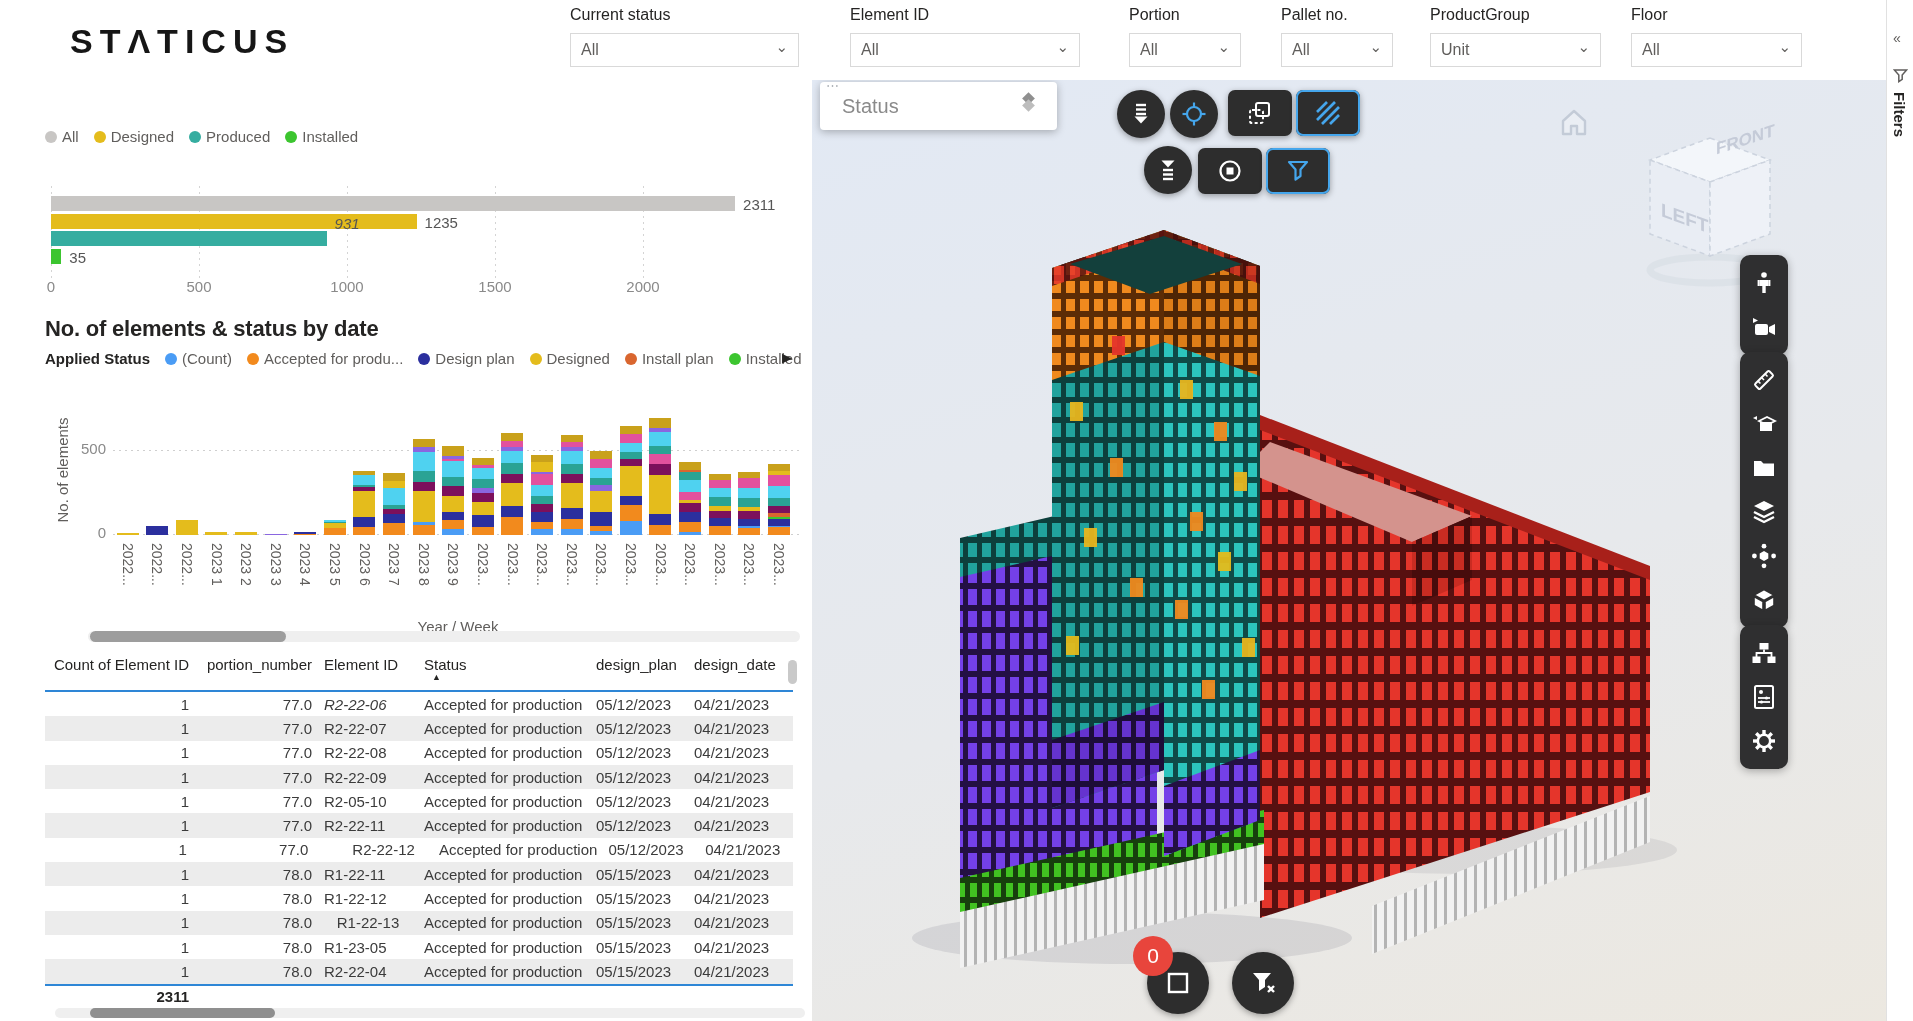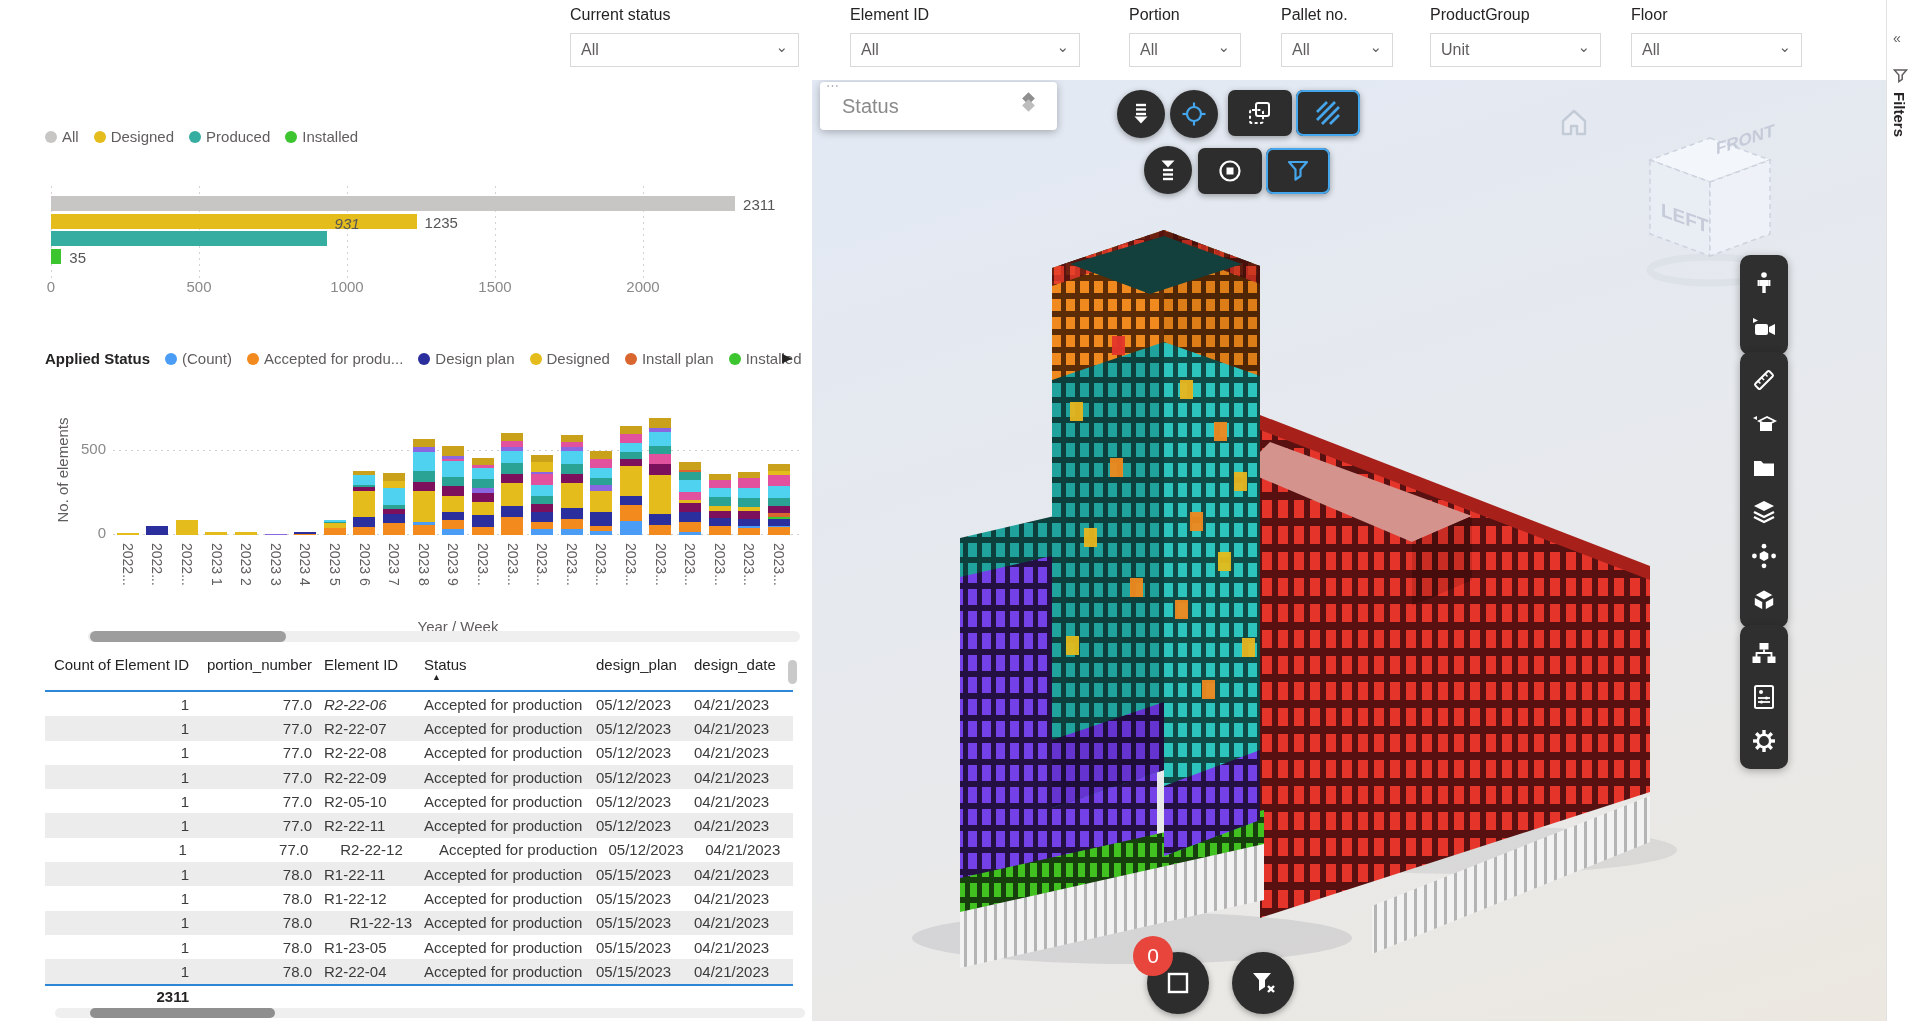--- a/index.html
+++ b/index.html
@@ -63,20 +63,21 @@
   .badge { position:absolute; width:40px; height:40px; border-radius:50%; background:#E8453C; color:#fff; font-size:21px; display:flex; align-items:center; justify-content:center; z-index:5; }
   .toolbar-group { position:absolute; left:1740px; width:48px; background:#2f2f30; border-radius:10px; box-shadow:0 2px 8px rgba(0,0,0,0.3); display:flex; flex-direction:column; align-items:center; padding:6px 0; }
   .tbtn { width:48px; height:44px; display:flex; align-items:center; justify-content:center; cursor:pointer; }
   .home-ic { position:absolute; left:745px; top:26px; opacity:0.75; cursor:pointer; }
 </style>
 </head>
 <body>
 
 <div class="app">
 
+  <div class="logo">STΛTICUS</div>
   <div id="slicer-row">
       <div class="slicer" style="left: 570px; width: 229px;">
         <div class="lab">Current status</div>
         <div class="box">
           <span class="val">All</span>
           <span class="chev">⌄</span>
         </div>
       </div>
       <div class="slicer" style="left: 850px; width: 230px;">
         <div class="lab">Element ID</div>
@@ -149,20 +150,21 @@
       <span class="hbar-label" style="left: 21.36px; top: 64.8px;">35</span>
     </div>
   <div id="chart1-axis" class="abs" style="left:48px; top:278px; width:745px; height:20px;">
       <span class="tick" style="left: 3px; top: 0px;">0</span>
       <span class="tick" style="left: 151px; top: 0px;">500</span>
       <span class="tick" style="left: 299px; top: 0px;">1000</span>
       <span class="tick" style="left: 447px; top: 0px;">1500</span>
       <span class="tick" style="left: 595px; top: 0px;">2000</span>
     </div>
 
+  <div class="chart-title" style="top:316px;">No. of elements &amp; status by date</div>
   <div class="legend" style="top:350px;" id="legend2">
       <span class="ltitle">Applied Status</span>
       <div class="item">
         <span class="dot" style="background: rgb(74, 156, 245);"></span>
         <span>(Count)</span>
       </div>
       <div class="item">
         <span class="dot" style="background: rgb(242, 138, 29);"></span>
         <span>Accepted for produ...</span>
       </div>
@@ -530,21 +532,21 @@
           <div class="tc" style="width: 150px; text-align: right;">1</div>
           <div class="tc" style="width: 123px; text-align: right;">77.0</div>
           <div class="tc" style="width: 100px; text-align: left;">R2-22-11</div>
           <div class="tc" style="width: 172px; text-align: left;">Accepted for production</div>
           <div class="tc" style="width: 98px; text-align: left;">05/12/2023</div>
           <div class="tc" style="width: 95px; text-align: left;">04/21/2023</div>
         </div>
         <div class="tbl-row">
           <div class="tc" style="width: 150px; text-align: right;">1</div>
           <div class="tc" style="width: 123px; text-align: right;">77.0</div>
-          <div class="tc" style="width: 100px; text-align: left; margin-left: 20px;">R2-22-12</div>
+          <div class="tc" style="width: 100px; text-align: center; margin-left: 20px;">R2-22-12</div>
           <div class="tc" style="width: 172px; text-align: left;">Accepted for production</div>
           <div class="tc" style="width: 98px; text-align: left;">05/12/2023</div>
           <div class="tc" style="width: 95px; text-align: left;">04/21/2023</div>
         </div>
         <div class="tbl-row alt">
           <div class="tc" style="width: 150px; text-align: right;">1</div>
           <div class="tc" style="width: 123px; text-align: right;">78.0</div>
           <div class="tc" style="width: 100px; text-align: left;">R1-22-11</div>
           <div class="tc" style="width: 172px; text-align: left;">Accepted for production</div>
           <div class="tc" style="width: 98px; text-align: left;">05/15/2023</div>
@@ -554,21 +556,21 @@
           <div class="tc" style="width: 150px; text-align: right;">1</div>
           <div class="tc" style="width: 123px; text-align: right;">78.0</div>
           <div class="tc" style="width: 100px; text-align: left;">R1-22-12</div>
           <div class="tc" style="width: 172px; text-align: left;">Accepted for production</div>
           <div class="tc" style="width: 98px; text-align: left;">05/15/2023</div>
           <div class="tc" style="width: 95px; text-align: left;">04/21/2023</div>
         </div>
         <div class="tbl-row alt">
           <div class="tc" style="width: 150px; text-align: right;">1</div>
           <div class="tc" style="width: 123px; text-align: right;">78.0</div>
-          <div class="tc" style="width: 100px; text-align: right;">R1-22-13</div>
+          <div class="tc" style="width: 100px; text-align: center;">R1-22-13</div>
           <div class="tc" style="width: 172px; text-align: left;">Accepted for production</div>
           <div class="tc" style="width: 98px; text-align: left;">05/15/2023</div>
           <div class="tc" style="width: 95px; text-align: left;">04/21/2023</div>
         </div>
         <div class="tbl-row">
           <div class="tc" style="width: 150px; text-align: right;">1</div>
           <div class="tc" style="width: 123px; text-align: right;">78.0</div>
           <div class="tc" style="width: 100px; text-align: left;">R1-23-05</div>
           <div class="tc" style="width: 172px; text-align: left;">Accepted for production</div>
           <div class="tc" style="width: 98px; text-align: left;">05/15/2023</div>

